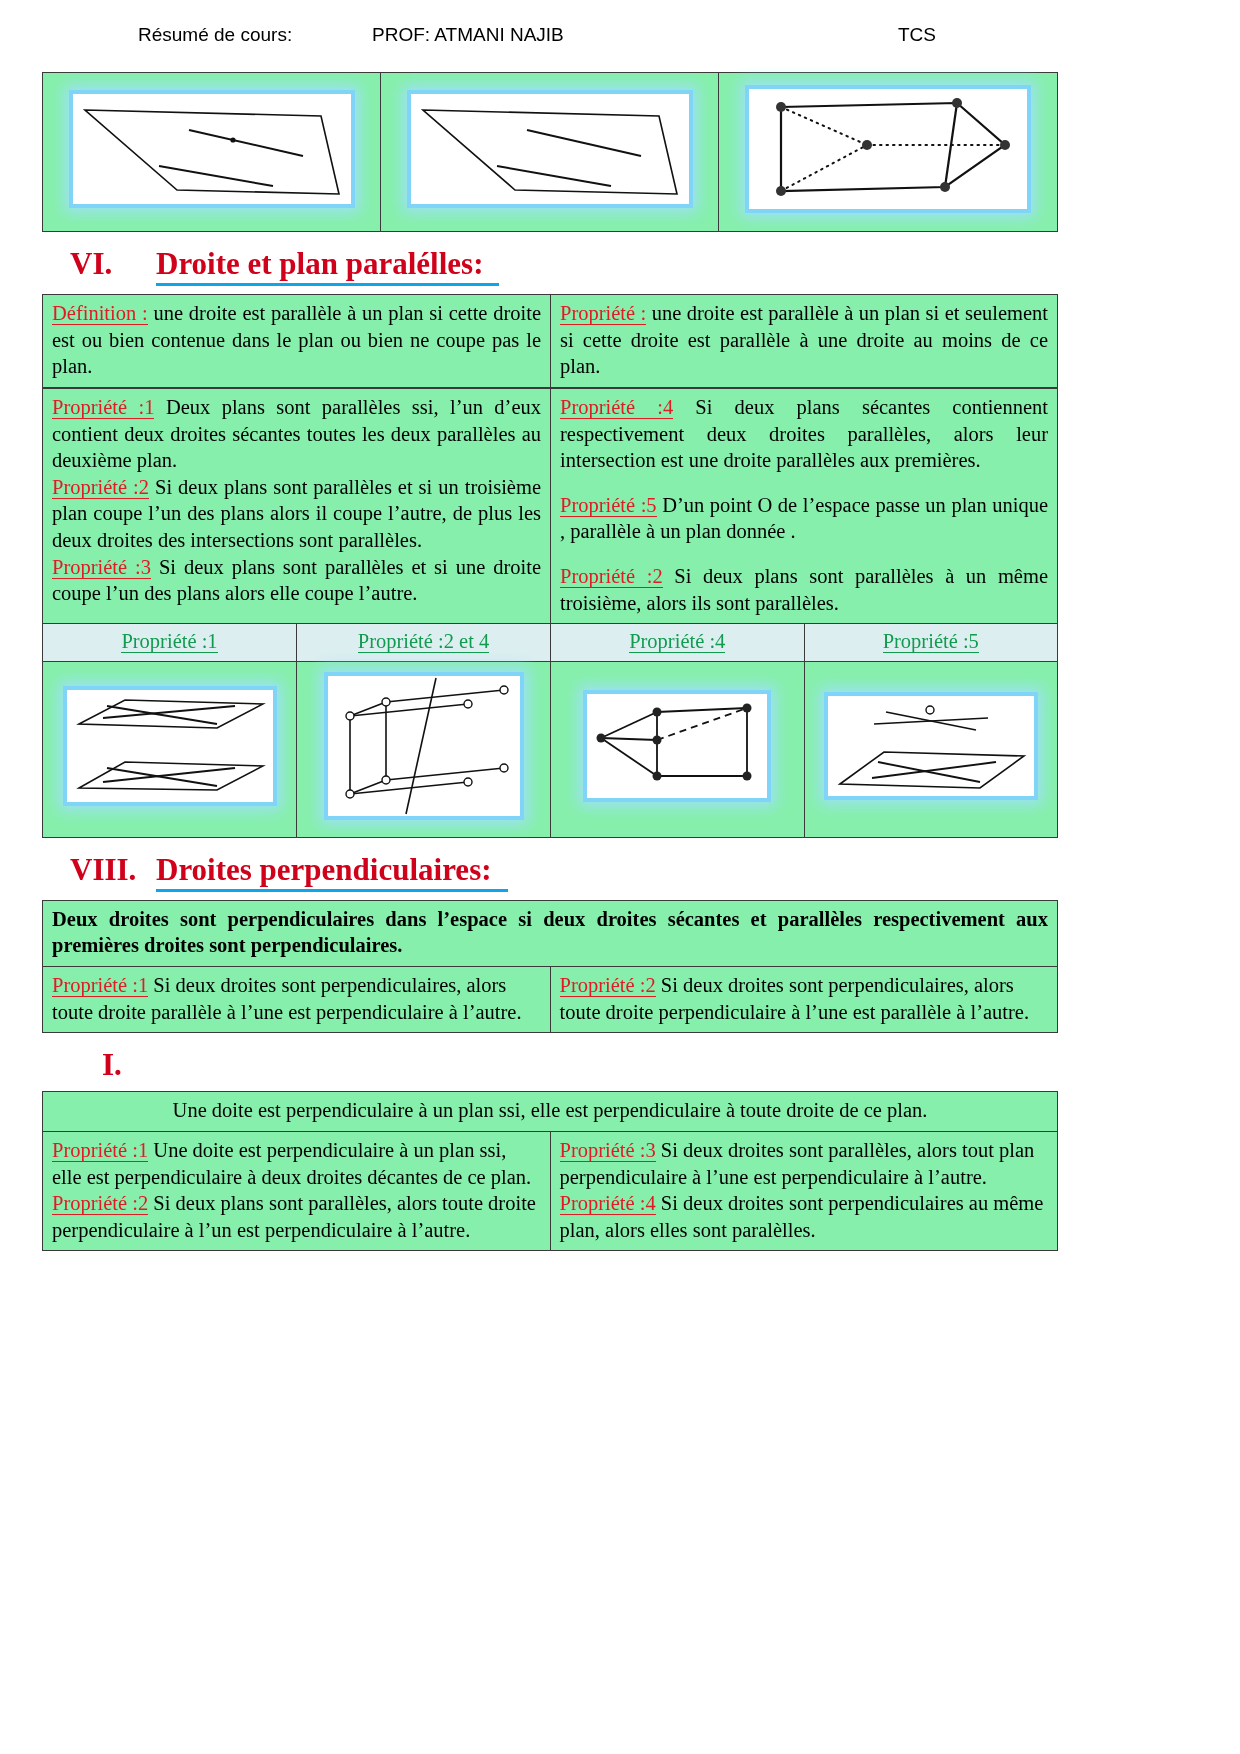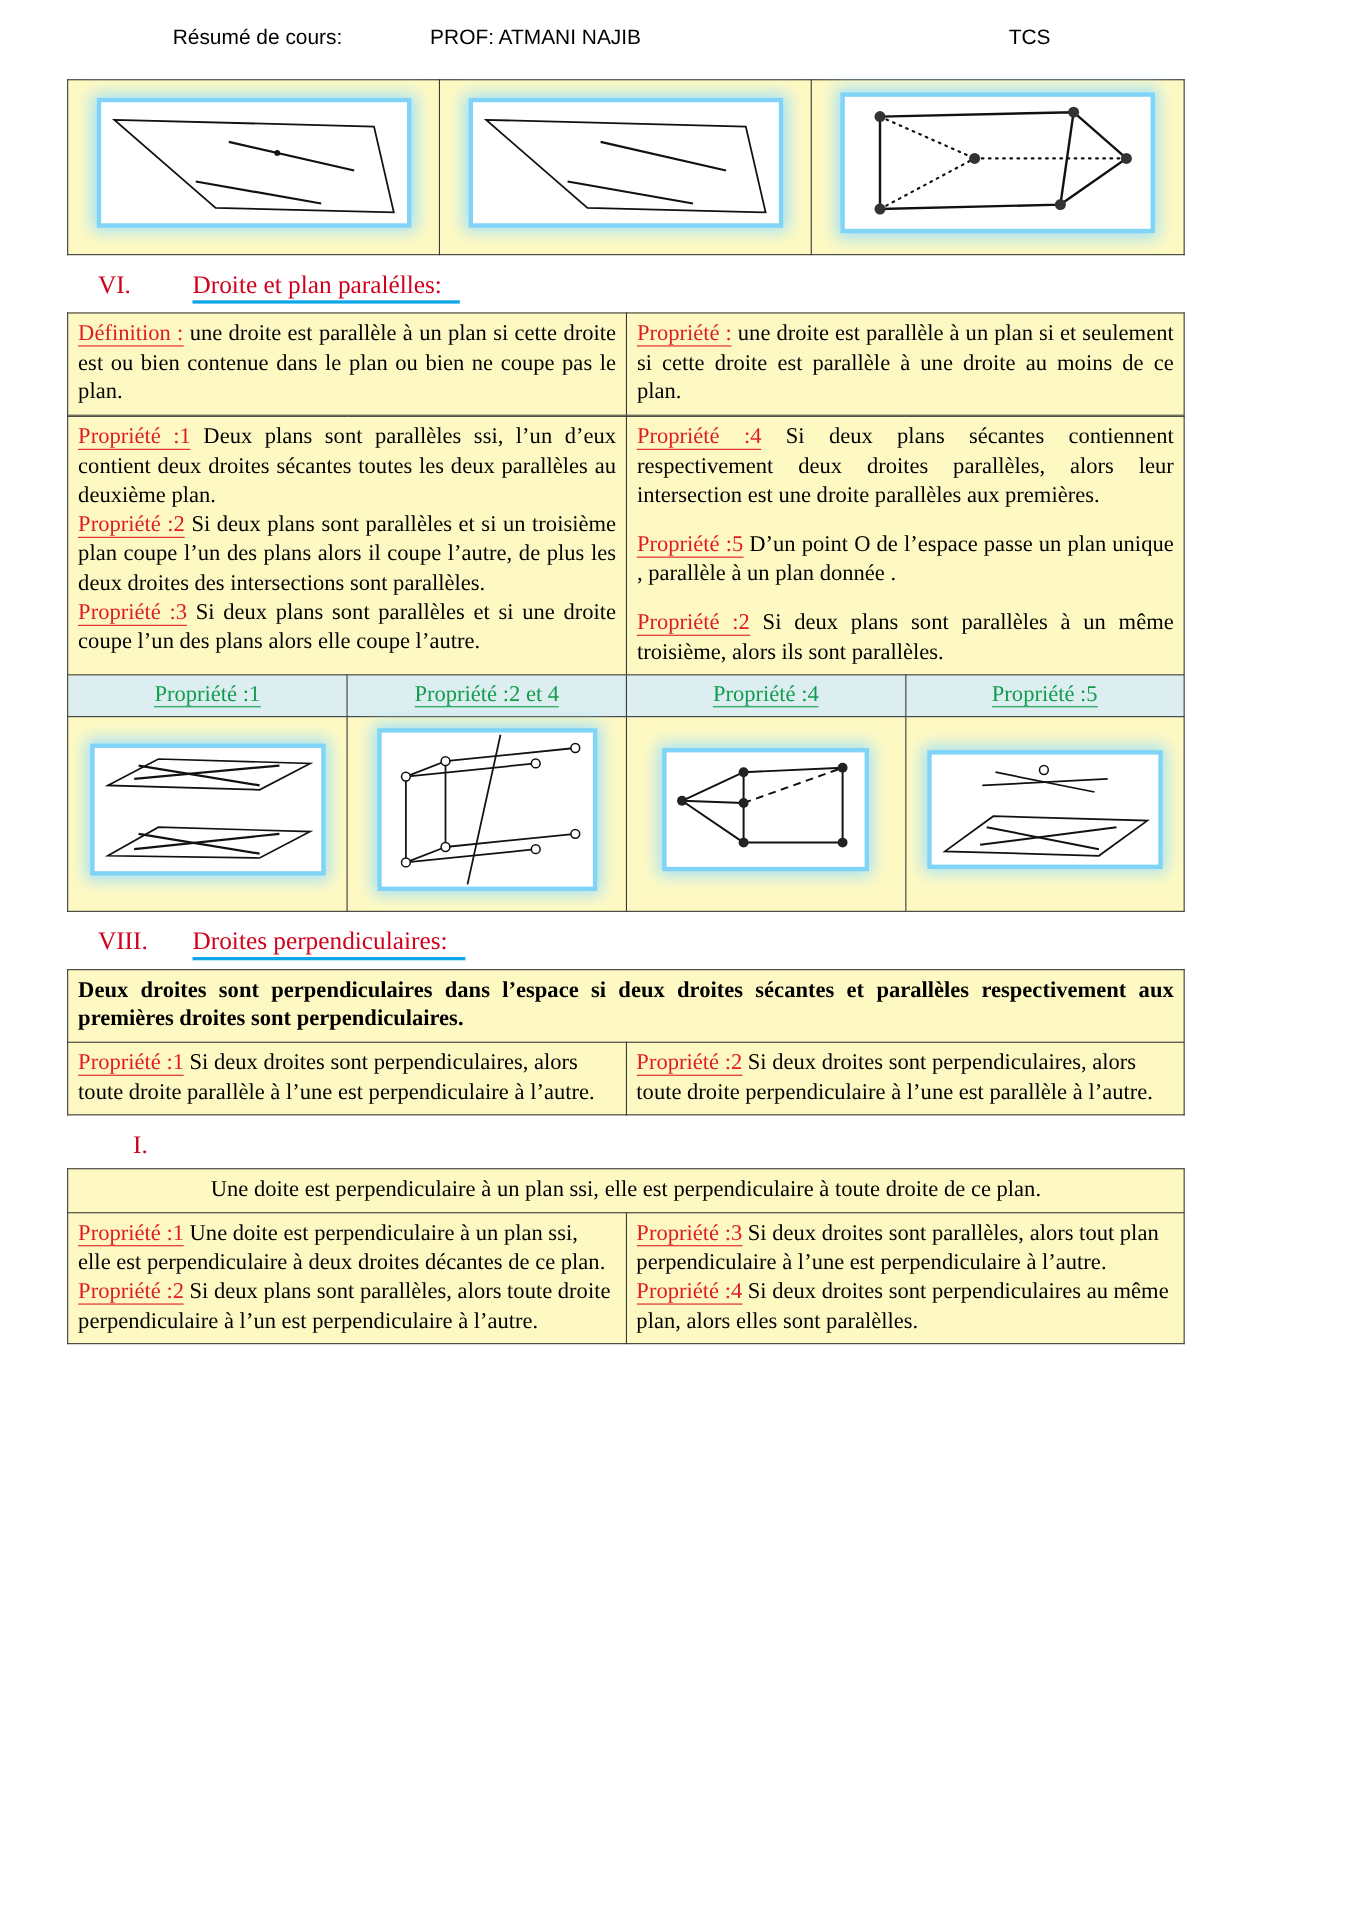--- a/index.html
+++ b/index.html
@@ -5,42 +5,42 @@
   * { box-sizing: border-box; }
   html, body { margin: 0; padding: 0; }
   body {
     width: 1240px;
     height: 1754px;
     background: #ffffff;
     font-family: "Liberation Serif", "DejaVu Serif", serif;
     color: #000000;
     position: relative;
   }
-  .page { padding: 18px 42px 0 42px; width: 1080px; margin-left: 19px; }
+  .page { padding: 18px 42px 0 42px; width: 1080px; }
 
   
   .doc-header {
     display: flex;
     align-items: baseline;
     font-family: "Liberation Sans", "DejaVu Sans", sans-serif;
     font-size: 19px;
     padding: 6px 0 14px 0;
     height: 54px;
   }
   .hdr-left   { width: 330px; padding-left: 96px; }
   .hdr-center { flex: 1; }
   .hdr-right  { width: 180px; text-align: left; padding-left: 40px;}
 
   
   .tbl {
     width: 1016px;
     border-collapse: collapse;
     border: 1.6px solid #3a3a3a;
     table-layout: fixed;
-    background: #fef9c3;
+    background: #86efac;
   }
   .tbl td {
     border: 1.3px solid #3a3a3a;
     vertical-align: top;
     padding: 5px 9px 7px 9px;
     font-size: 20.5px;
     line-height: 1.30;
     text-align: justify;
   }
   .tbl td.center { text-align: center; }
@@ -57,22 +57,22 @@
     box-shadow: 0 0 0 4px #7fd4f7, 0 0 14px 8px #9fe0fa;
     margin: 14px auto;
   }
   .figbox svg { display: block; }
 
   
   .heading {
     display: flex;
     align-items: baseline;
     color: #d0021b;
-    font-weight: normal;
-    font-size: 23px;
+    font-weight: bold;
+    font-size: 31px;
     margin: 14px 0 8px 0;
     padding-left: 28px;
   }
   .heading .num { width: 86px; flex: 0 0 86px; }
   .heading .ttl {
     border-bottom: 3px solid #0ea5e9;
     padding-bottom: 1px;
     padding-right: 16px;
   }
   .redu { color: #e01b24; border-bottom: 1.4px solid #e01b24; }

